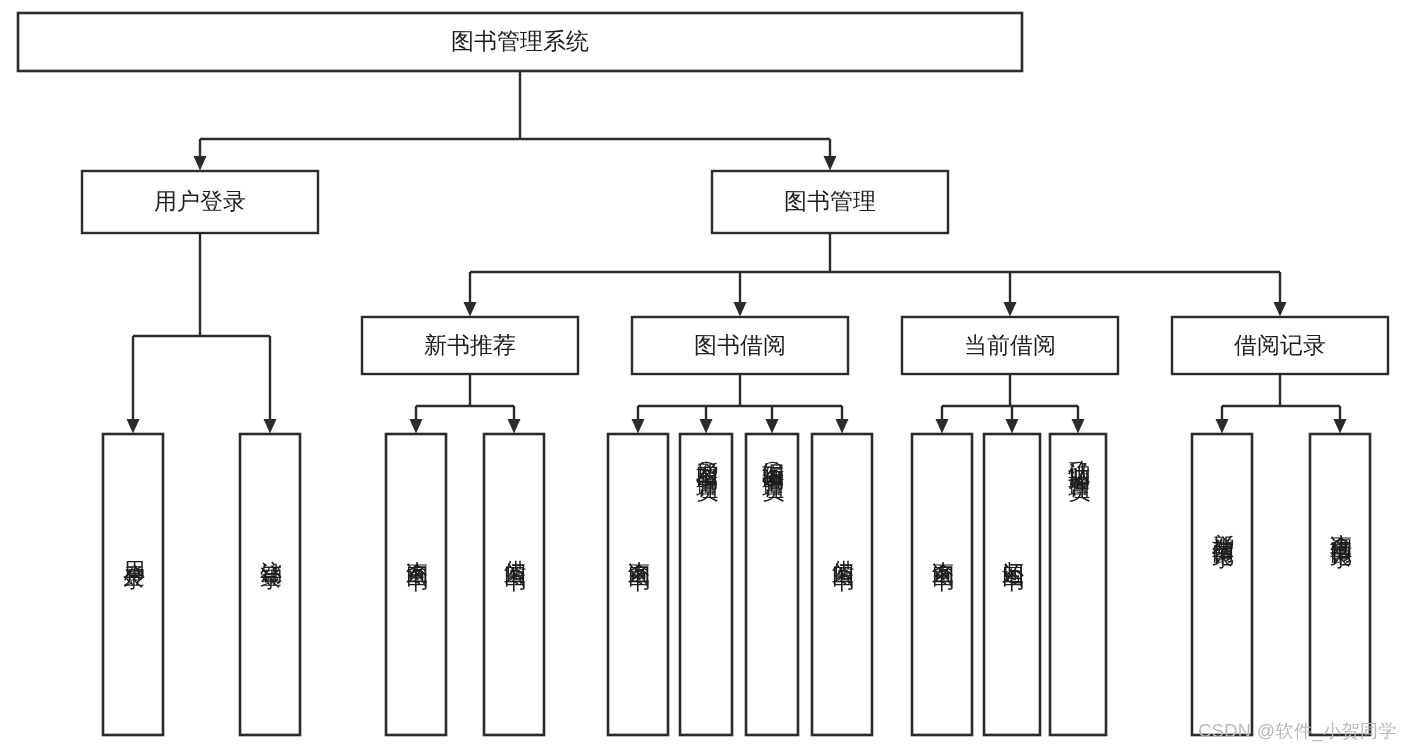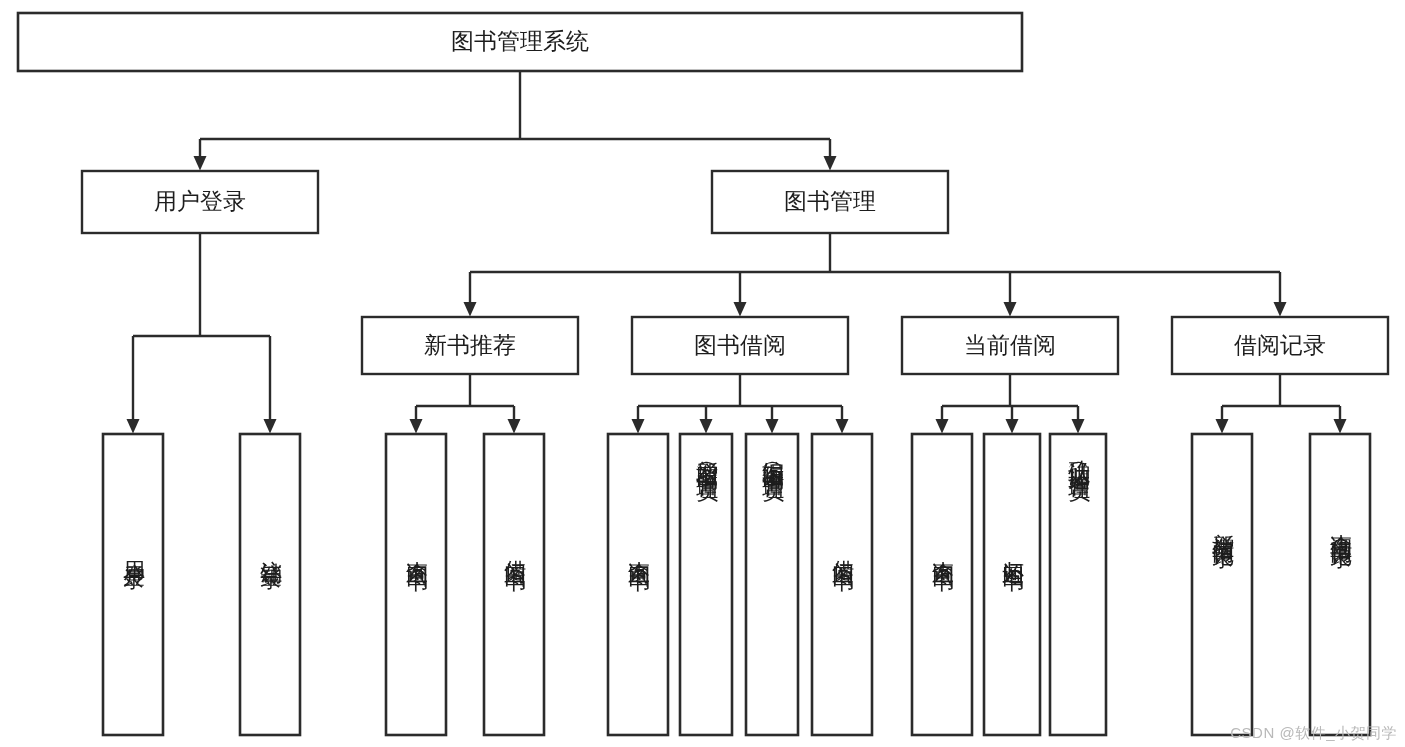--- a/index.html
+++ b/index.html
@@ -57,21 +57,21 @@
   }
   .arrow-head {
     fill: #2b2b2b;
     stroke: none;
   }
   .watermark {
     position: absolute;
     right: 8px;
     bottom: 4px;
     font-family: "Liberation Sans", "DejaVu Sans", sans-serif;
-    font-size: 15px;
+    font-size: 18px;
     color: #b9b9b9;
     letter-spacing: 0.5px;
     white-space: nowrap;
     user-select: none;
   }
 </style>
 </head>
 <body>
 
 <div id="diagram-root">

